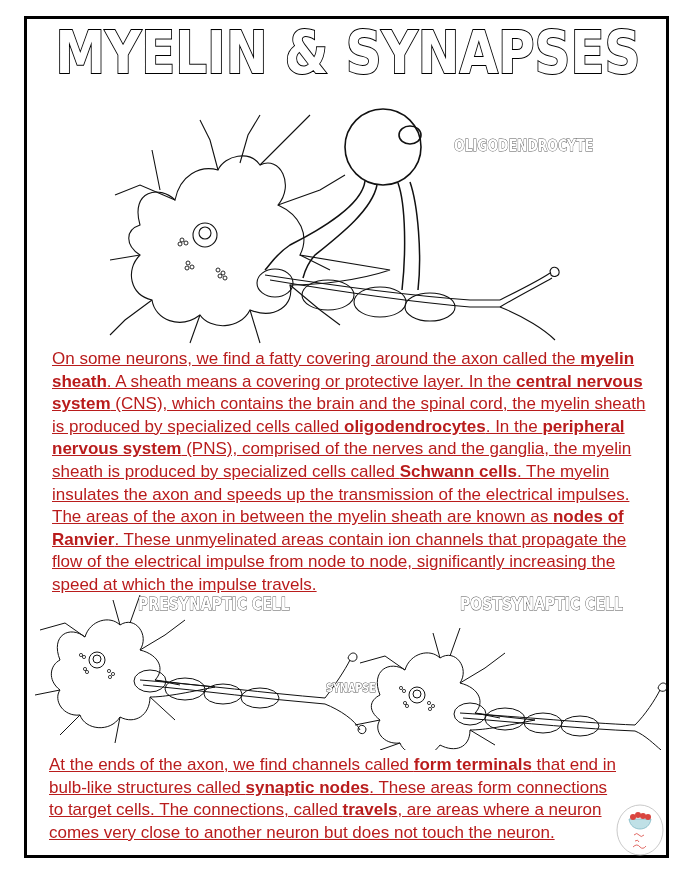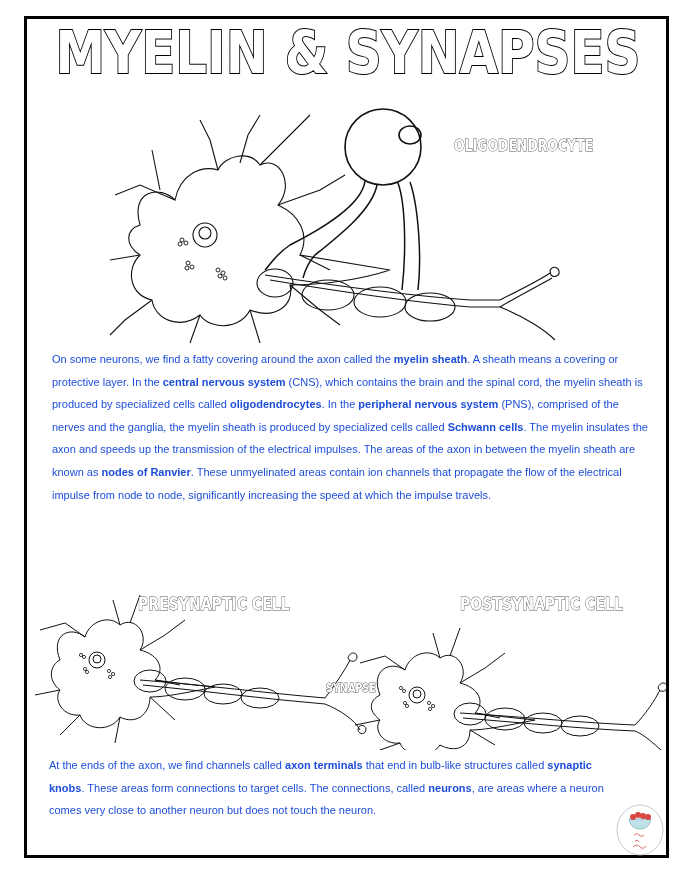--- a/index.html
+++ b/index.html
@@ -13,21 +13,21 @@
            -webkit-text-stroke:2px #000; paint-order:stroke fill;
            transform:scaleX(0.86); transform-origin:center; line-height:70px; }
   .outline-label { position:absolute; font-family:"DejaVu Sans", sans-serif;
            font-weight:900; color:#fff; -webkit-text-stroke:1px #555;
            paint-order:stroke fill; letter-spacing:0px; transform:scaleX(0.78);
            transform-origin:left center; white-space:nowrap; }
   .lbl-oligo { left:454px; top:136px; font-size:16px; }
   .lbl-pre { left:138px; top:593px; font-size:18px; }
   .lbl-post { left:460px; top:593px; font-size:18px; }
   .lbl-syn { left:326px; top:681px; font-size:12px; transform:scaleX(0.8); }
-  .para { position:absolute; font-size:11px; line-height:22.6px; color:#1d4ed8; }
+  .para { position:absolute; font-size:17px; line-height:22.6px; color:#b91c1c;text-decoration:underline; }
   .para b { font-weight:700; }
   .p1 { left:52px; top:348px; width:600px; }
   .p2 { left:49px; top:754px; width:570px; }
   svg.diagram { position:absolute; }
   .logo { position:absolute; left:615px; top:803px; width:50px; height:54px; }
 </style>
 </head>
 <body>
 
 <div class="frame"></div>
@@ -133,21 +133,21 @@
     <ellipse cx="555" cy="141" rx="19" ry="10"></ellipse>
     <path d="M610 140 C620 130 630 115 635 105 M610 146 C620 150 630 160 636 165"></path>
     <path d="M633 103 C635 96 642 97 642 102 C642 107 635 108 633 103 Z"></path>
   </g>
 </svg>
 <div class="outline-label lbl-pre">PRESYNAPTIC CELL</div>
 <div class="outline-label lbl-post">POSTSYNAPTIC  CELL</div>
 <div class="outline-label lbl-syn">SYNAPSE</div>
 
 <div class="para p2">
-  <span>At the ends of the axon, we find channels called </span><b>axon terminals</b><span> that end in bulb-like structures called </span><b>synaptic knobs</b><span>. These areas form connections to target cells. The connections, called </span><b>neurons</b><span>, are areas where a neuron comes very close to another neuron but does not touch the neuron.</span>
+  <span>At the ends of the axon, we find channels called </span><b>form terminals</b><span> that end in bulb-like structures called </span><b>synaptic nodes</b><span>. These areas form connections to target cells. The connections, called </span><b>travels</b><span>, are areas where a neuron comes very close to another neuron but does not touch the neuron.</span>
 </div>
 
 <svg class="logo" viewBox="0 0 50 54">
   <ellipse cx="25" cy="27" rx="23" ry="25" fill="#fff" stroke="#bbb" stroke-width="0.8"></ellipse>
   <path d="M14 16 L36 16 C35 23 30 26 25 26 C20 26 15 23 14 16 Z" fill="#bfe0e6" stroke="#7fb7c4" stroke-width="0.8"></path>
   <circle cx="18" cy="14" r="3" fill="#d9453f"></circle>
     <circle cx="23" cy="12" r="3" fill="#d9453f"></circle>
   <circle cx="28" cy="13" r="3" fill="#d9453f"></circle>
     <circle cx="33" cy="14" r="3" fill="#d9453f"></circle>
   <path d="M19 32 q3 -3 5 0 q2 3 5 0 M20 38 q3 -2 4 1 M18 44 q4 -4 7 0 q3 3 6 -1" stroke="#d9453f" stroke-width="0.8" fill="none"></path>

